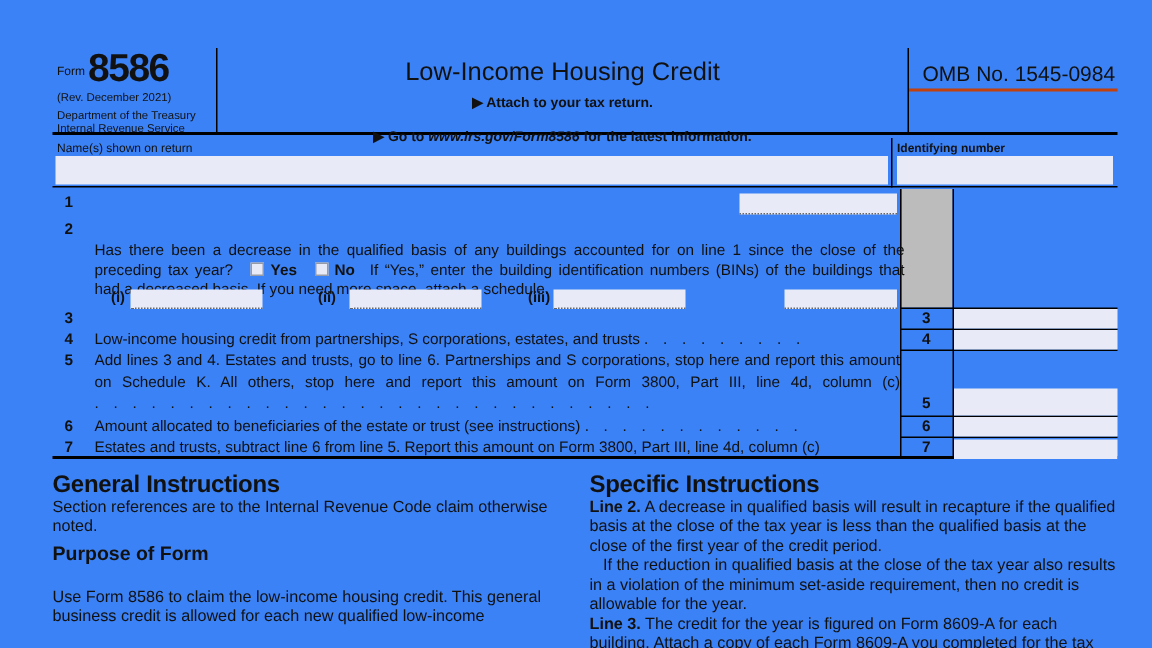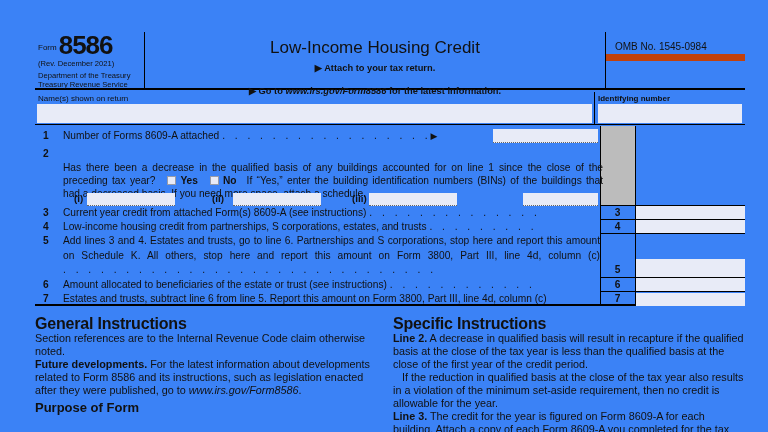--- a/index.html
+++ b/index.html
@@ -14,21 +14,21 @@
   .form-num{font-size:26px;font-weight:bold;letter-spacing:-1px;line-height:24px;display:inline-block}
   .rev{font-size:7.6px;margin-top:1px;white-space:nowrap}
   .dept{font-size:7.6px;line-height:9px;white-space:nowrap}
   .dept-first{margin-top:3px}
   .hdr-center{position:absolute;left:110px;top:0;width:460px;height:58px;text-align:center}
   .title{font-size:17px;font-weight:normal;margin-top:6px}
   .attach{font-size:9.3px;font-weight:bold;margin-top:4px}
   .goto{font-size:9.3px;font-weight:bold;margin-top:12px}
   .goto i{font-style:italic}
   .hdr-right{position:absolute;left:570px;top:0;width:140px;height:58px;border-left:1px solid #000}
-  .omb{height:29px;border-bottom:7px solid #c2410c;font-size:10px;padding:9px 0 0 9px;white-space:nowrap}
+  .omb{height:29px;border-bottom:2px solid #c2410c;font-size:14px;padding:9px 0 0 9px;white-space:nowrap}
   .attseq{font-size:8.4px;line-height:9.5px;padding:3px 0 0 9px}
   .attno{font-size:12px;font-weight:bold}
 
   
   .name-row{position:absolute;left:35px;top:92px;width:710px;height:33px;border-bottom:1.5px solid #000}
   .name-cell{position:absolute;left:0;top:0;width:560px;height:33px;border-right:1px solid #000}
   .id-cell{position:absolute;left:560px;top:0;width:150px;height:33px}
   .rowlbl{font-size:8px;padding:2px 0 0 3px;white-space:nowrap}
   .rowlbl.b{font-weight:bold}
   .fill{background:#e8ebf7}
@@ -85,21 +85,21 @@
 
 <div class="page">
 
   <div class="hdr">
     <div class="hdr-left">
       <div>
         <span class="form-word">Form</span><span class="form-num">8586</span>
       </div>
       <div class="rev">(Rev. December 2021)</div>
       <div class="dept dept-first">Department of the Treasury</div>
-      <div class="dept">Treasury Revenue Service</div>
+      <div class="dept">Internal Revenue Service</div>
     </div>
     <div class="hdr-center">
       <div class="title">Low-Income Housing Credit</div>
       <div class="attach">▶ Attach to your tax return.</div>
       <div class="goto">
         <span>▶ Go to </span><i>www.irs.gov/Form8586</i><span> for the latest information.</span>
       </div>
     </div>
     <div class="hdr-right">
       <div class="omb">OMB No. 1545-0984</div>
@@ -121,47 +121,38 @@
     <div class="grayblk"></div>
     <div class="vline vl1"></div>
     <div class="vline vl2"></div>
     <div class="hline h1"></div>
     <div class="hline h2"></div>
     <div class="hline h3"></div>
     <div class="hline h4"></div>
     <div class="hline h5"></div>
 
     <span class="lnum t1">1</span>
-    <span class="ltext t1">
-      <span>Number of Forms 8609-A attached</span>
-      <span class="dots">. . . . . . . . . . . . . . . . .</span>
-      <span class="arrow">▶</span>
-    </span>
     <span class="fill entry1"></span>
 
     <span class="lnum" style="top:21px">2</span>
     <div class="lblock r2block">
       <span>Has there been a decrease in the qualified basis of any buildings accounted for on line 1 since the close of the preceding tax year?</span><span class="cb"></span><span class="cblbl">Yes</span><span class="cb"></span><span class="cblbl">No</span><span class="gap"></span><span>If “Yes,” enter the building identification numbers (BINs) of the buildings that had a decreased basis. If you need more space, attach a schedule.</span>
     </div>
     <div class="binrow">
       <span class="binlbl bl1">(i)</span>
       <span class="fill binfld bf1"></span>
       <span class="binlbl bl2">(ii)</span>
       <span class="fill binfld bf2"></span>
       <span class="binlbl bl3">(iii)</span>
       <span class="fill binfld bf3"></span>
       <span class="binlbl bl4">(iv)</span>
       <span class="fill binfld bf4"></span>
     </div>
 
     <span class="lnum t3">3</span>
-    <span class="ltext t3">
-      <span>Current year credit from attached Form(s) 8609-A (see instructions)</span>
-      <span class="dots">. . . . . . . . . . . . . .</span>
-    </span>
     <span class="numcell n3">3</span>
     <span class="amt a3"></span>
 
     <span class="lnum t4">4</span>
     <span class="ltext t4">
       <span>Low-income housing credit from partnerships, S corporations, estates, and trusts</span>
       <span class="dots">. . . . . . . . .</span>
     </span>
     <span class="numcell n4">4</span>
     <span class="amt a4"></span>
@@ -186,21 +177,20 @@
       <span>Estates and trusts, subtract line 6 from line 5. Report this amount on Form 3800, Part III, line 4d, column (c)</span>
     </span>
     <span class="numcell n7">7</span>
     <span class="amt a7"></span>
   </div>
 
   <div class="instr">
     <div class="col-l">
       <div class="ih">General Instructions</div>
       <p>Section references are to the Internal Revenue Code claim otherwise noted.</p>
-      <p><b>Future developments.</b><span> For the latest information about developments related to Form 8586 and its instructions, such as legislation enacted after they were published, go to </span><i>www.irs.gov/Form8586</i><span>.</span></p>
       <div class="ih2">Purpose of Form</div>
       <p>Use Form 8586 to claim the low-income housing credit. This general business credit is allowed for each new qualified low-income</p>
     </div>
     <div class="col-r">
       <div class="ih">Specific Instructions</div>
       <p><b>Line 2.</b><span> A decrease in qualified basis will result in recapture if the qualified basis at the close of the tax year is less than the qualified basis at the close of the first year of the credit period.</span></p>
       <p class="indent">If the reduction in qualified basis at the close of the tax year also results in a violation of the minimum set-aside requirement, then no credit is allowable for the year.</p>
       <p><b>Line 3.</b><span> The credit for the year is figured on Form 8609-A for each building. Attach a copy of each Form 8609-A you completed for the tax year to Form 8586. Enter on line 3 the total credit from attached</span></p>
     </div>
   </div>

